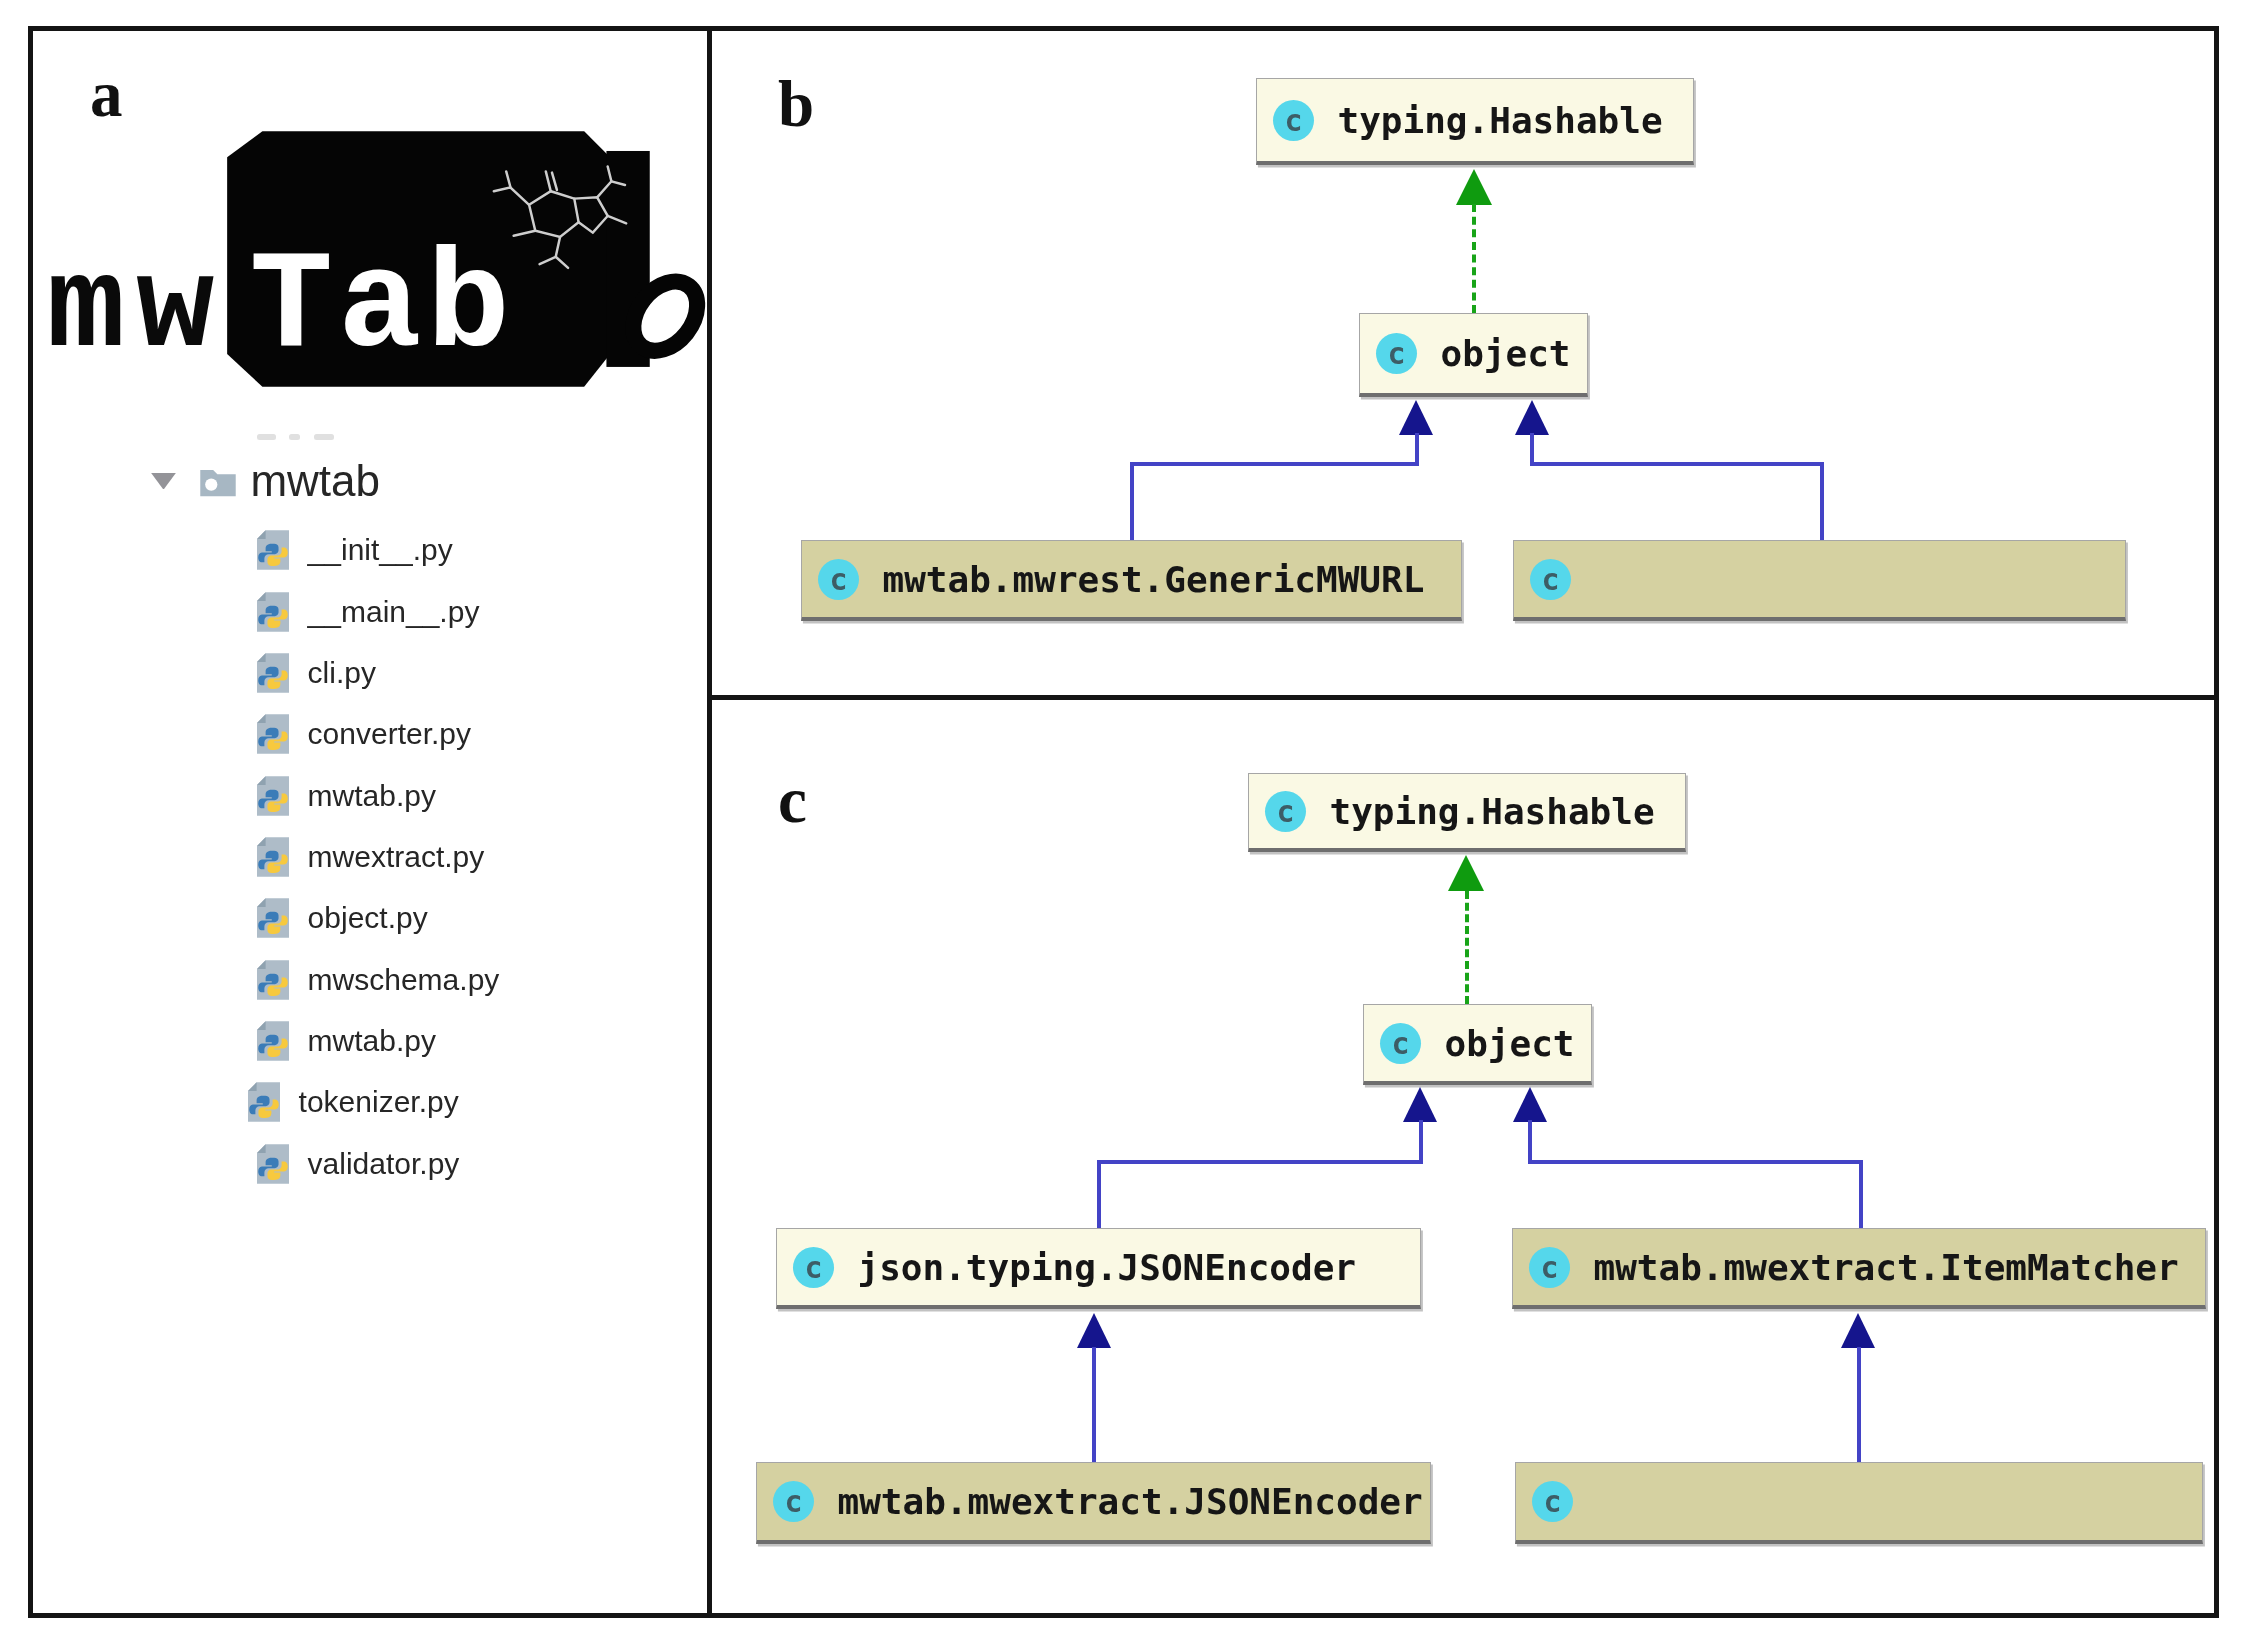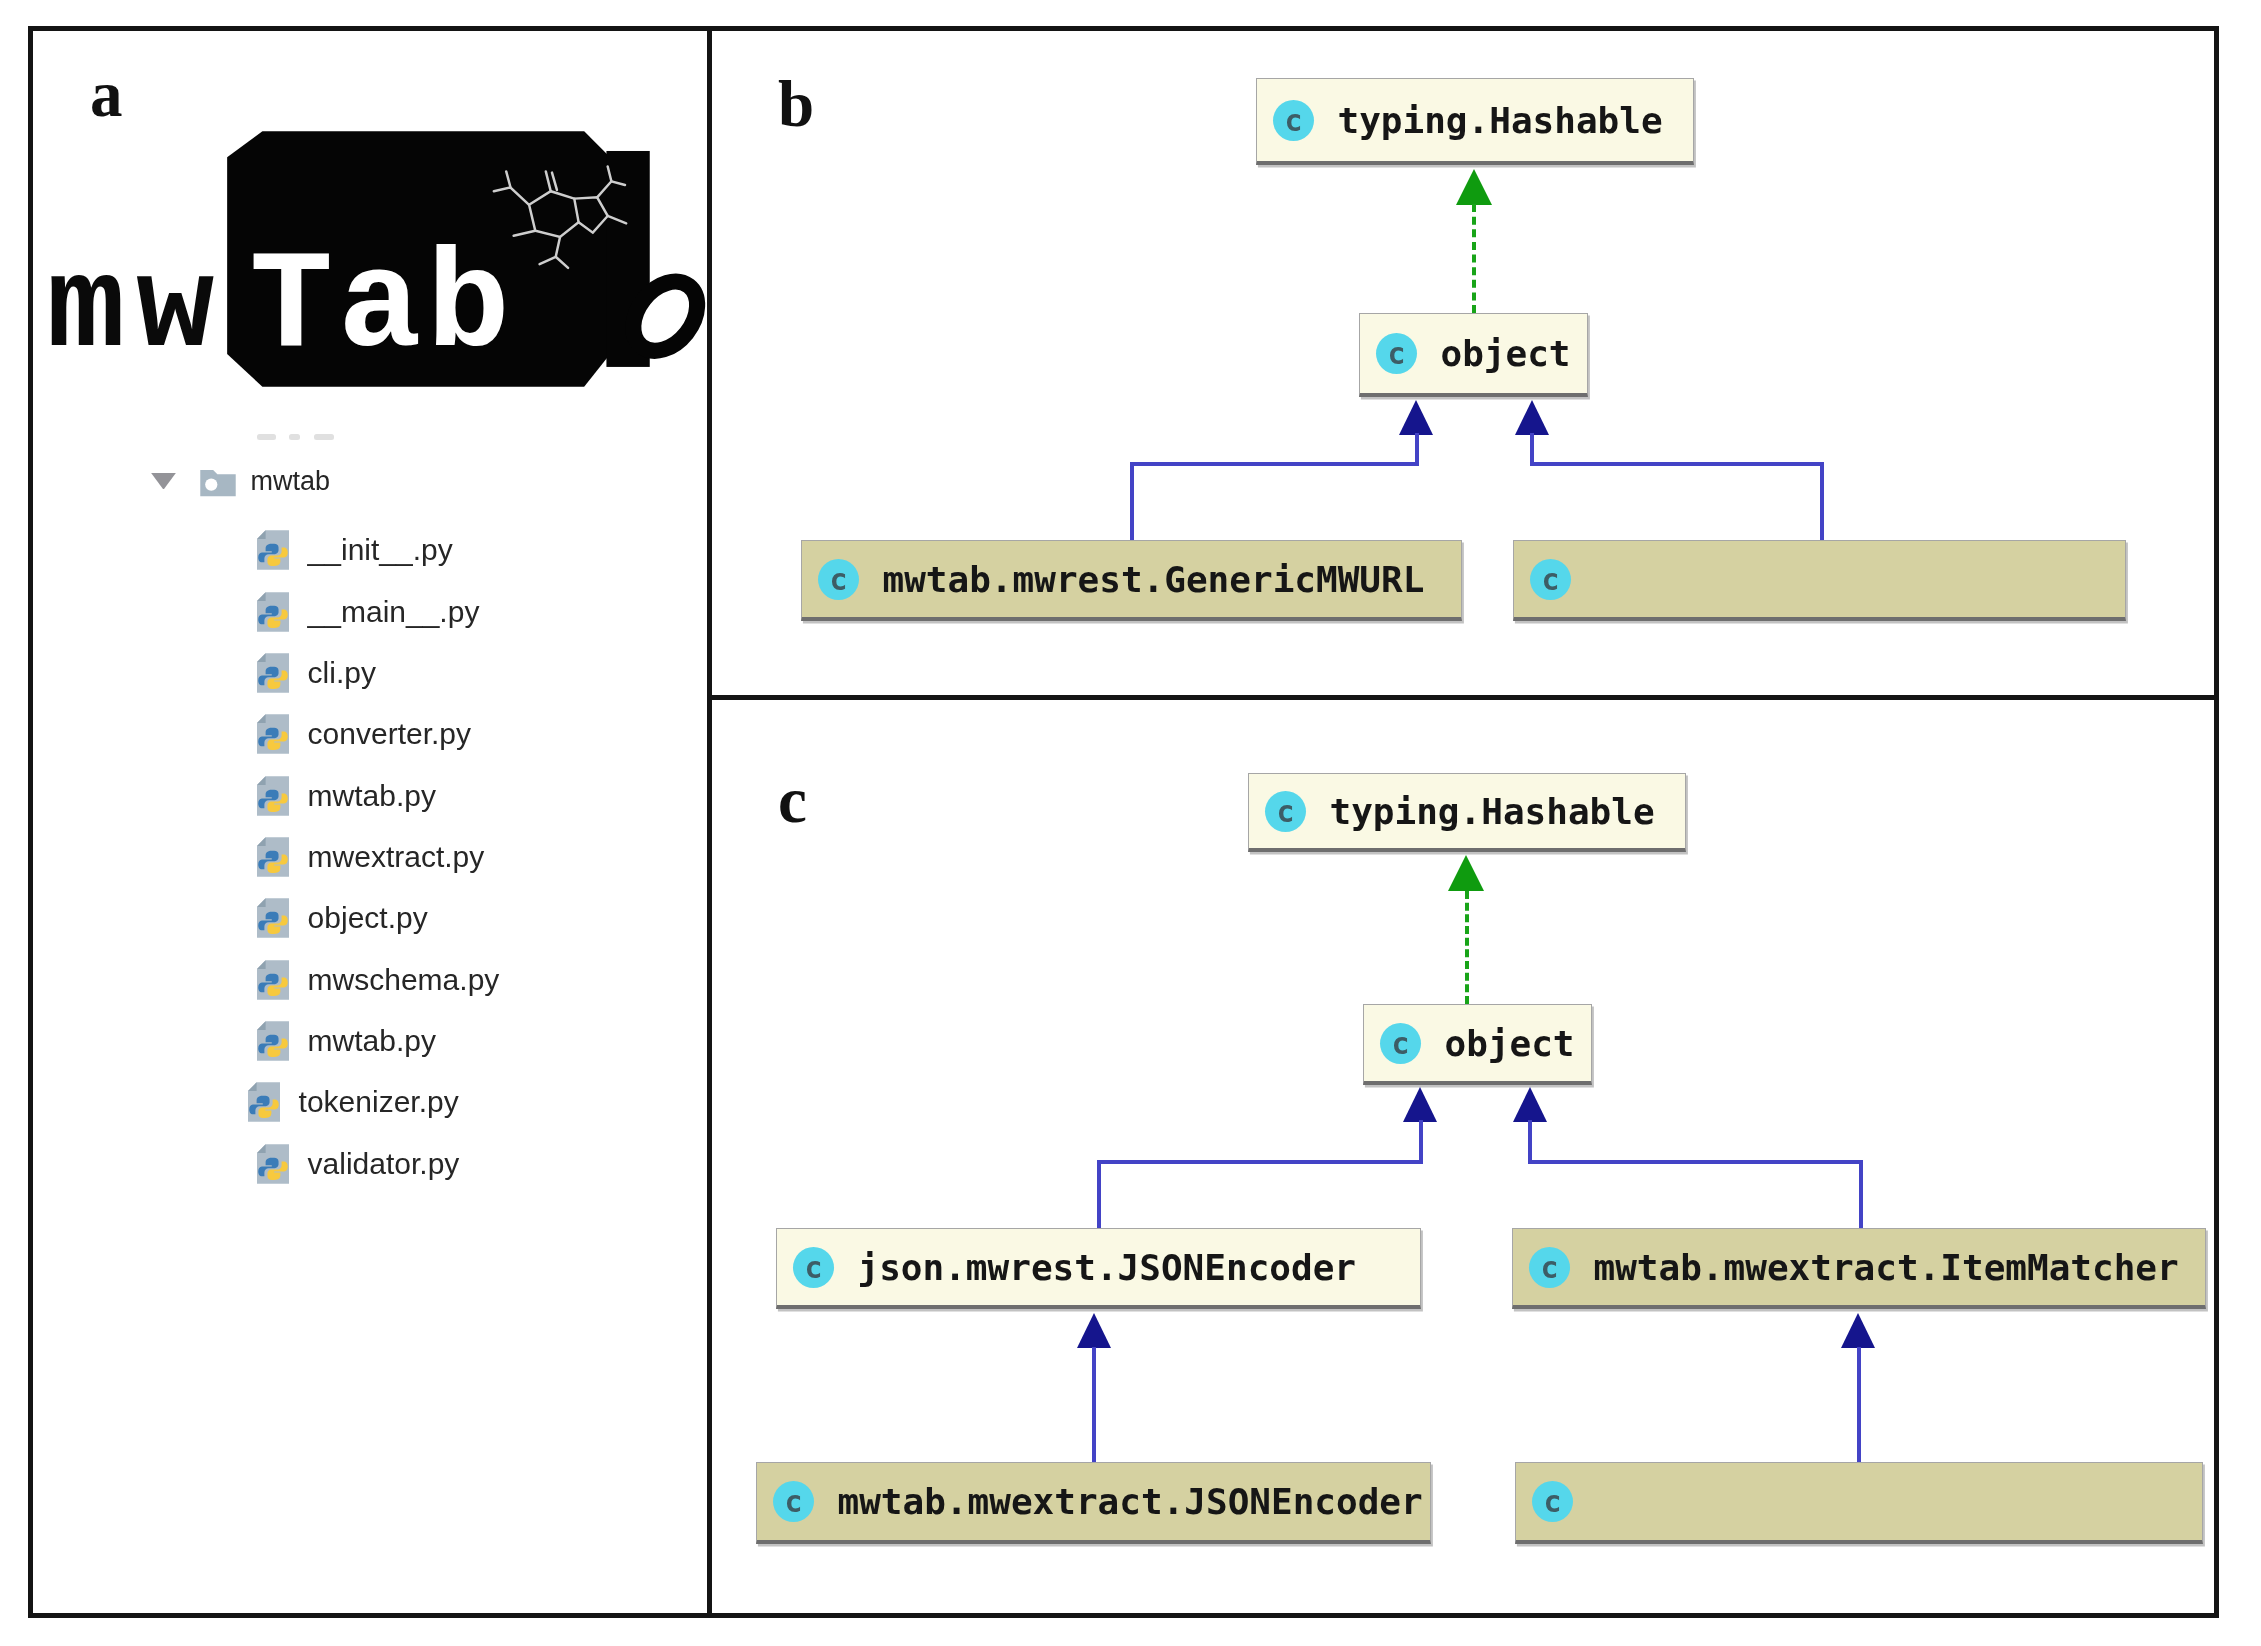--- a/index.html
+++ b/index.html
@@ -8,21 +8,21 @@
   .frame{position:absolute;left:28px;top:26px;width:2191px;height:1592px;
          border:5.6px solid #141414;box-sizing:border-box;}
   .vdiv{position:absolute;left:707px;top:26px;width:5px;height:1592px;background:#141414;}
   .hdiv{position:absolute;left:707px;top:695px;width:1512px;height:5px;background:#141414;}
 
   .plabel{position:absolute;font:bold 65px "Liberation Serif",serif;color:#111;line-height:1;}
 
   
   .trow{position:absolute;display:flex;align-items:center;height:50px;}
   .trow .tlabel{font-size:30px;color:#262626;white-space:nowrap;}
-  .rootrow .tlabel{font-size:27px;}
+  .rootrow .tlabel{font-size:44px;}
   .tri{margin-right:22px;flex:0 0 auto;}
   .fold{margin-right:12.4px;flex:0 0 auto;}
   .pyic{margin-right:18.6px;flex:0 0 auto;}
   .faintrow{position:absolute;left:257px;top:434px;display:flex;gap:13.6px;opacity:.55;}
   .faintrow i{display:block;height:6.2px;background:#c7c7c7;border-radius:2.5px;}
 
   
   .classbox{position:absolute;display:flex;align-items:center;box-sizing:border-box;
             background:#faf9e4;border:1.2px solid #a6a6a6;border-bottom:4.3px solid #6e6e6e;
             box-shadow:1.9px 2.5px 0 #c2c2c2;padding-left:16px;}
@@ -229,21 +229,21 @@
   <div class="hline" style="left:1097px;top:1160px;width:326px"></div>
   <div class="vline" style="left:1097px;top:1160px;height:68px"></div>
 
   <div class="arrow-navy" style="left:1513px;top:1087px"></div>
   <div class="vline" style="left:1528px;top:1120px;height:43px"></div>
   <div class="hline" style="left:1528px;top:1160px;width:335px"></div>
   <div class="vline" style="left:1859px;top:1160px;height:68px"></div>
 
   <div class="classbox" style="left:776px;top:1228px;width:645px;height:81px">
     <span class="cicon">c</span>
-    <span class="clabel">json.mwrest.JSONEncoder</span>
+    <span class="clabel">json.typing.JSONEncoder</span>
   </div>
   <div class="classbox khaki" style="left:1512px;top:1228px;width:694px;height:81px">
     <span class="cicon">c</span>
     <span class="clabel">mwtab.mwextract.ItemMatcher</span>
   </div>
 
   <div class="arrow-navy" style="left:1077px;top:1313px"></div>
   <div class="vline" style="left:1092px;top:1347px;height:115px"></div>
 
   <div class="arrow-navy" style="left:1841px;top:1313px"></div>

